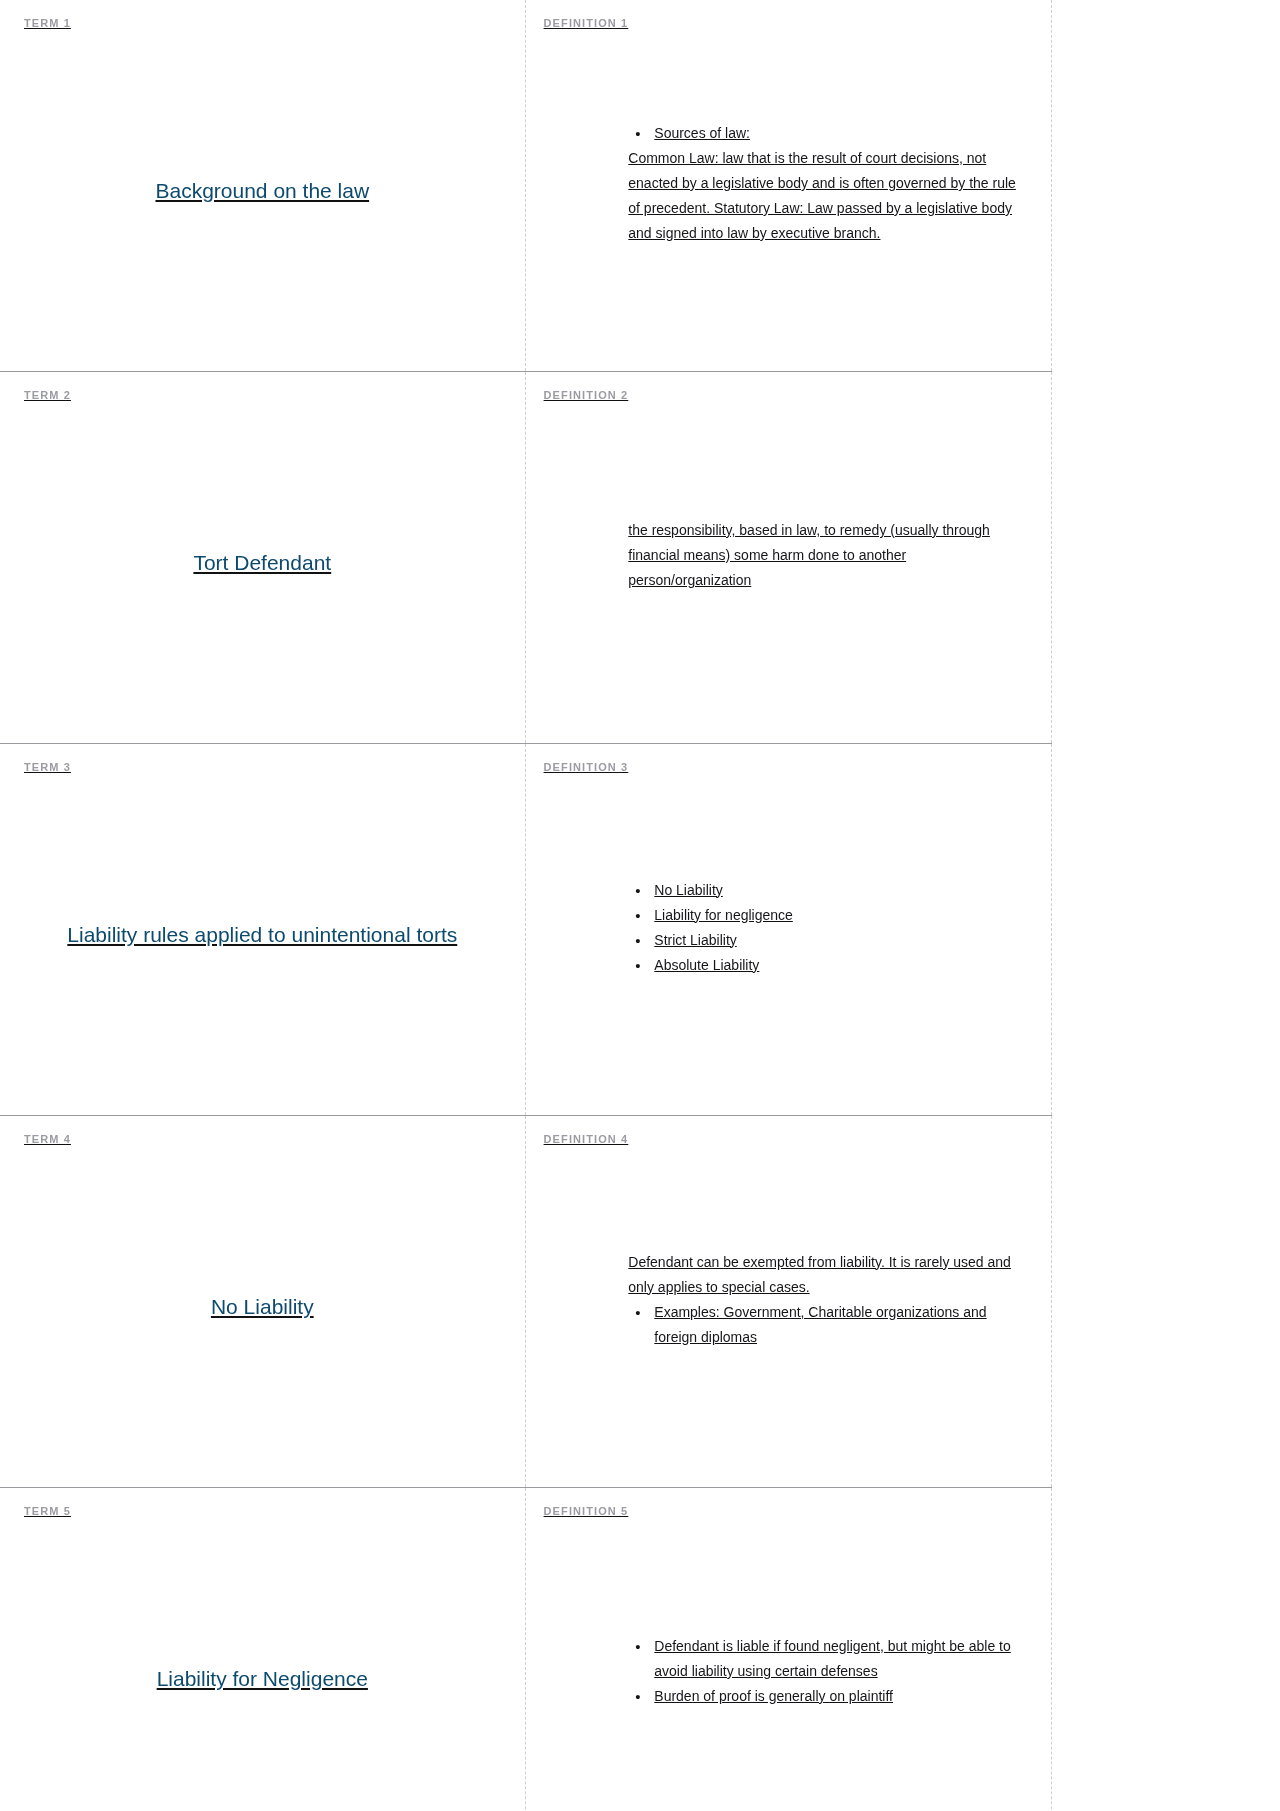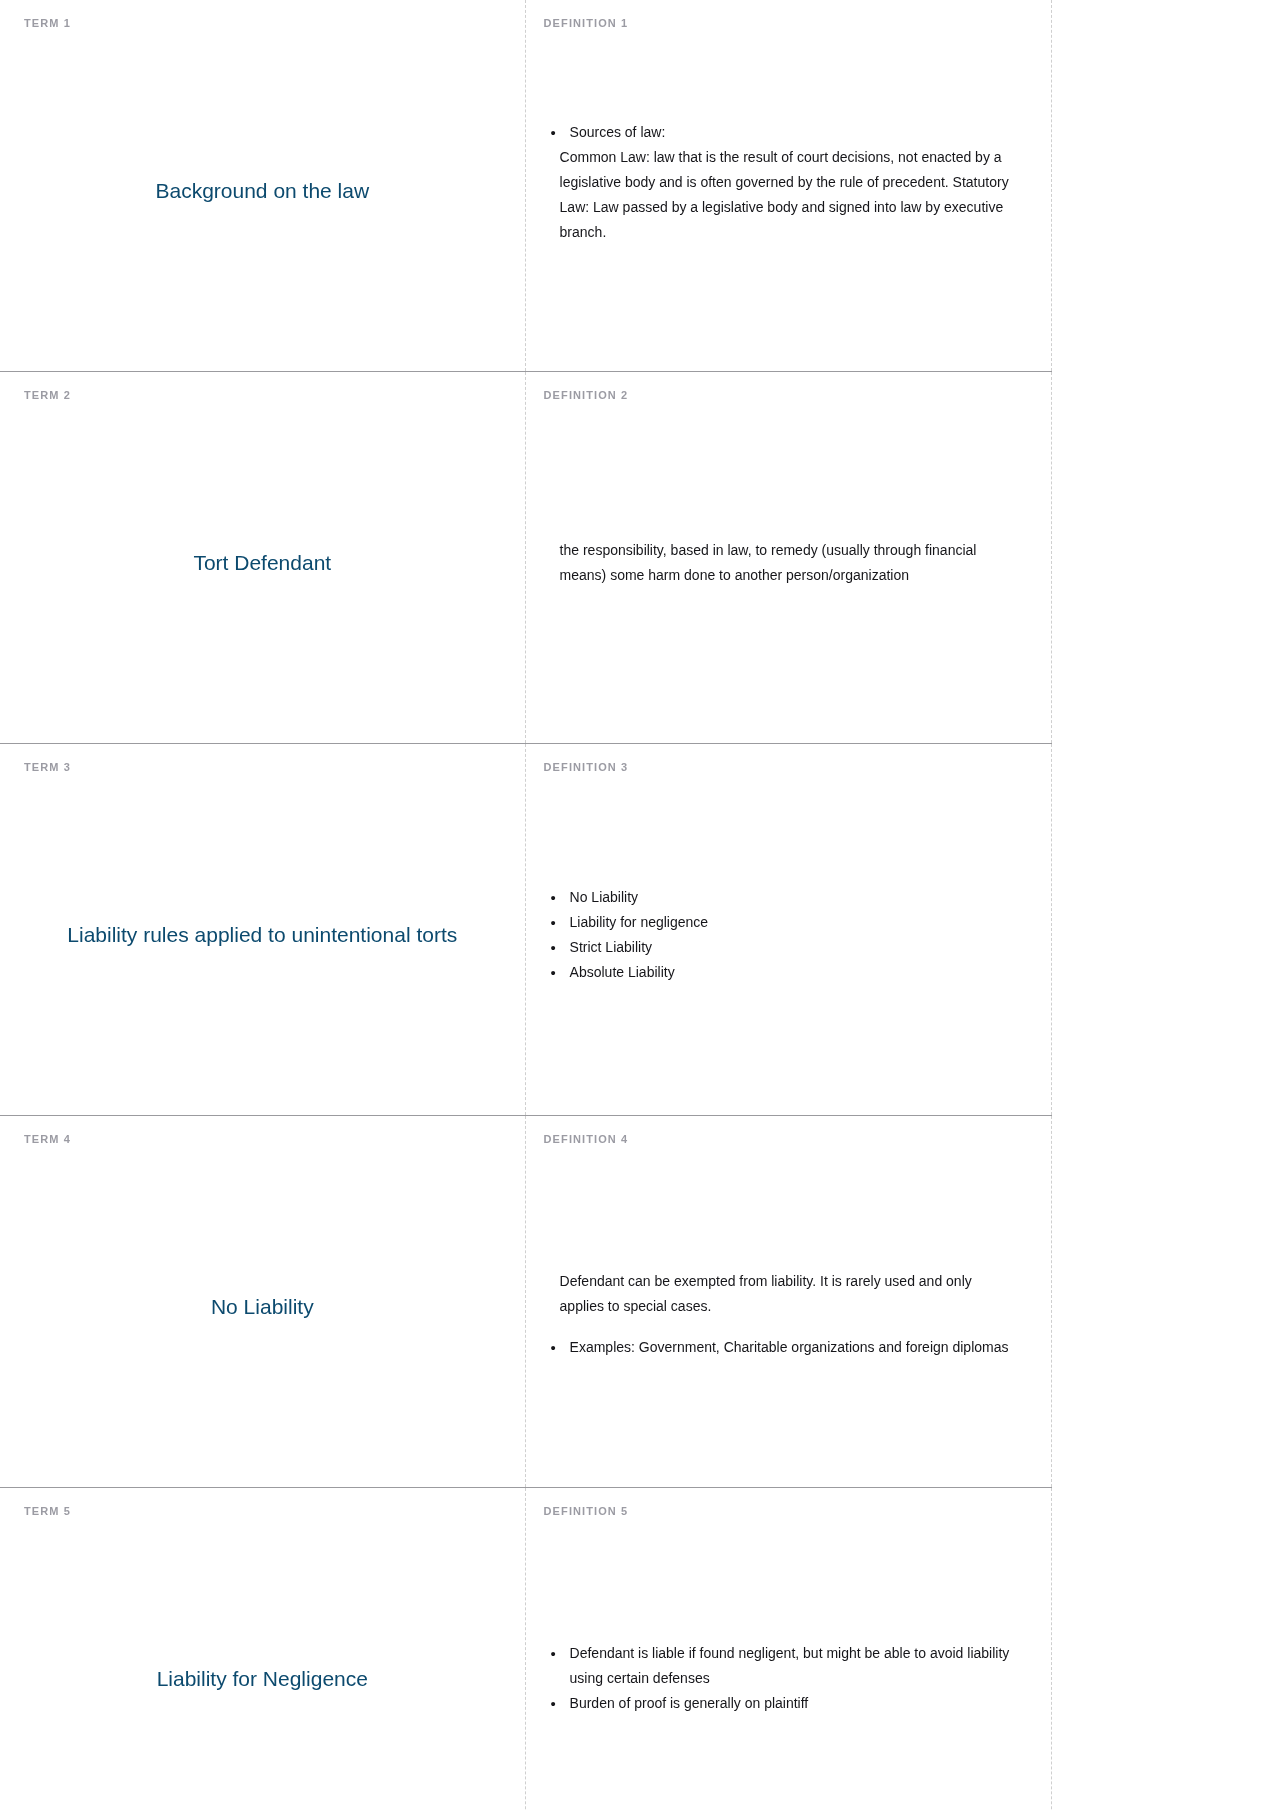--- a/index.html
+++ b/index.html
@@ -17,38 +17,39 @@
     width: 1280px;
     box-sizing: border-box;
   }
   .card {
     position: relative;
     display: flex;
     width: 1052px;
     box-sizing: border-box;
     border-bottom: 1px solid #9b9b9f;
     min-height: 372px;
+    text-decoration: underline;
   }
   .card:last-child {
     border-bottom: 1px solid #9b9b9f;
   }
   .term-col {
     width: 638px;
     box-sizing: border-box;
     padding: 16px 24px 20px 24px;
     display: flex;
     flex-direction: column;
     position: relative;
   }
   .def-col {
     width: 642px;
     box-sizing: border-box;
     padding: 16px 26px 20px 18px;
     display: flex;
-    flex-direction: column;
+    flex-direction: row;
     position: relative;
     border-left: 1px dashed #cfcfcf;
     border-right: 1px dashed #cfcfcf;
   }
   .mini-label {
     font-size: 11px;
     font-weight: bold;
     letter-spacing: 1.1px;
     color: #9b9ba3;
     line-height: 14px;
@@ -75,21 +76,21 @@
     align-items: center;
     justify-content: flex-start;
   }
   .def-inner {
     width: 100%;
     font-size: 14px;
     line-height: 25px;
     color: #16161a;
   }
   .def-inner p {
-    margin: 16px;
+    margin: 0;
   }
   .def-inner ul {
     margin: 0;
     padding: 0 0 0 26px;
     list-style: none;
   }
   .def-inner ul li {
     position: relative;
     margin: 0;
     padding: 0 0 0 0;

